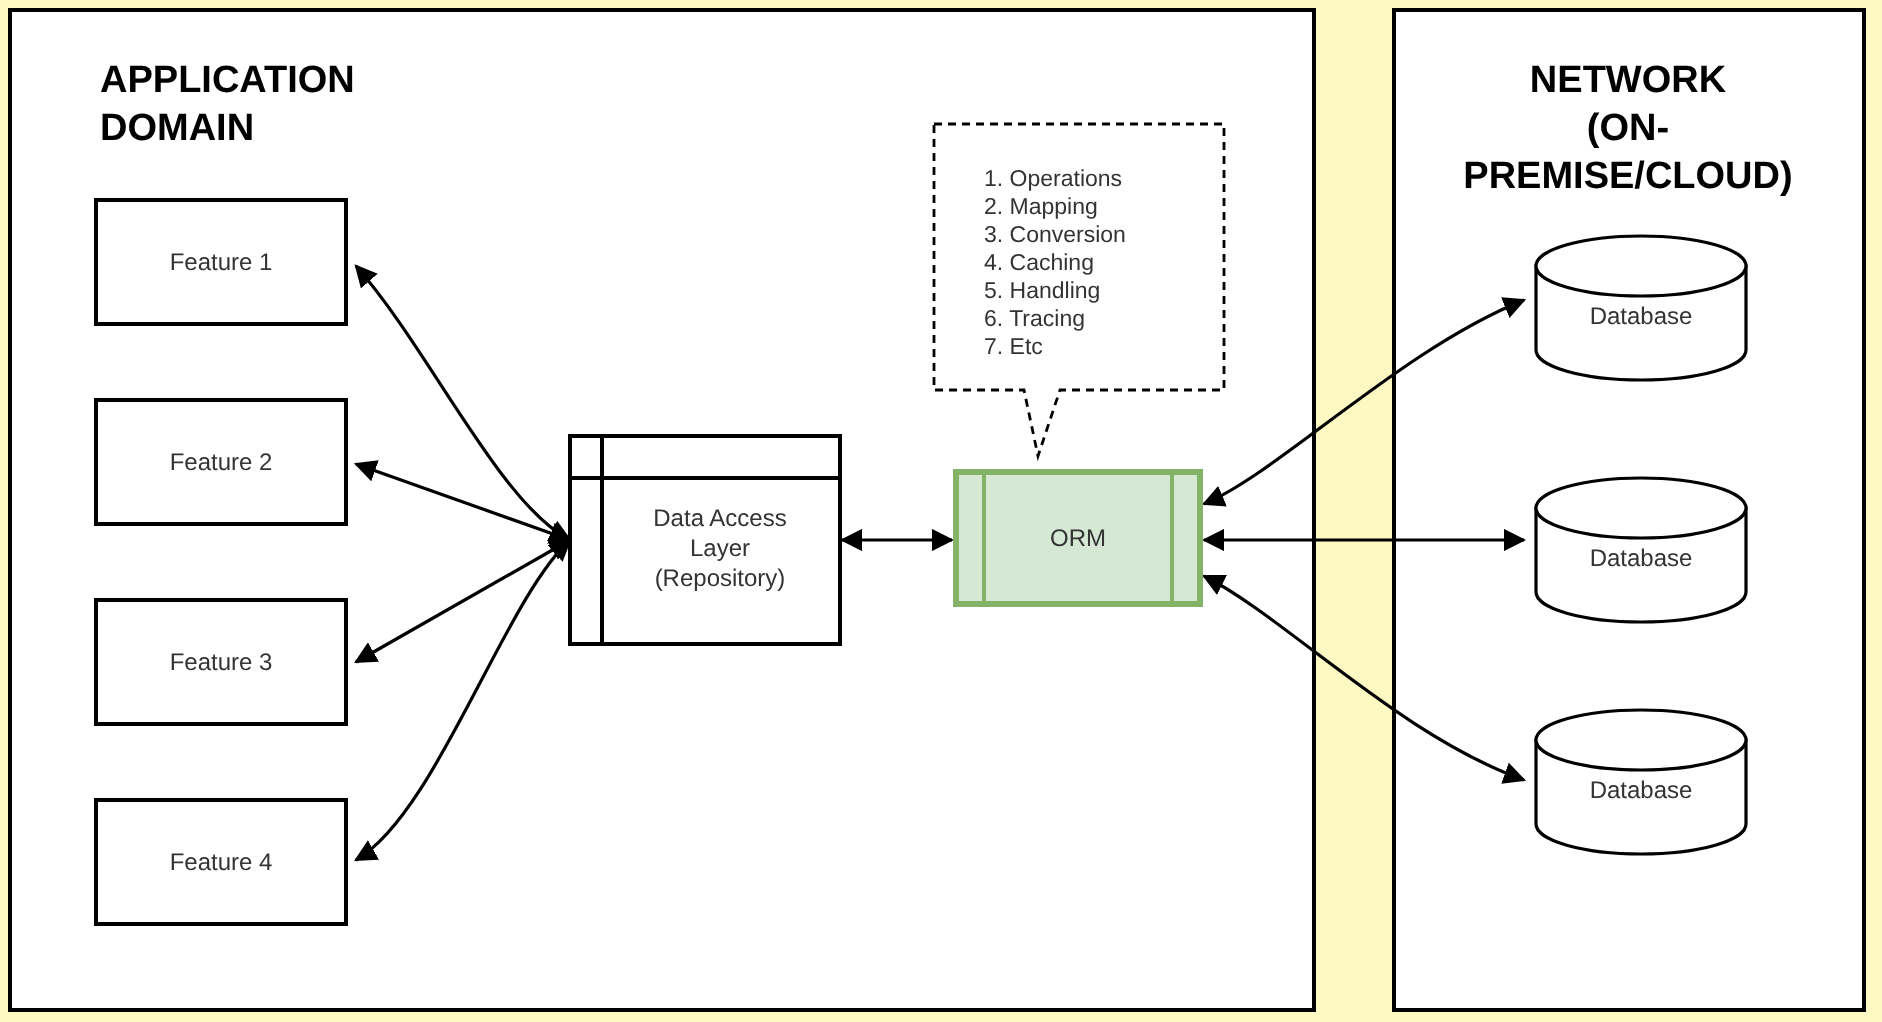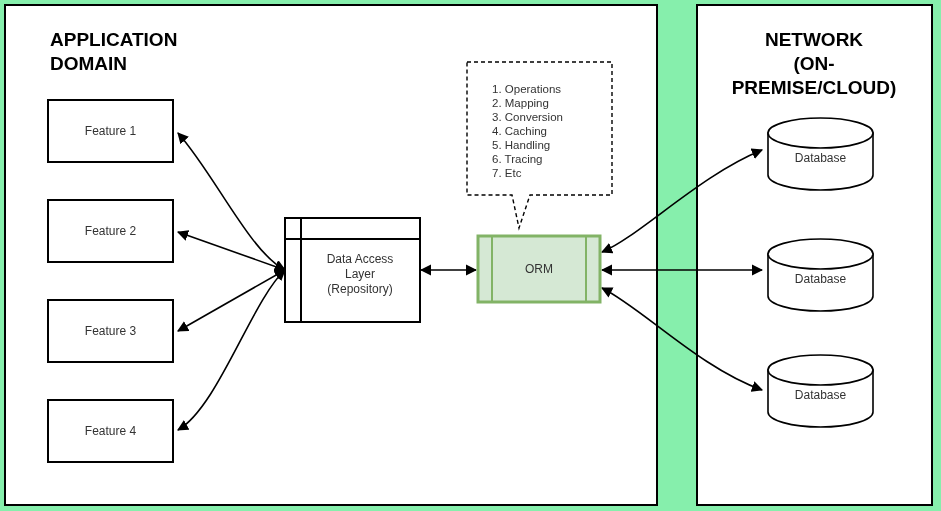--- a/index.html
+++ b/index.html
@@ -7,21 +7,21 @@
     padding: 0;
     background: #ffffff;
   }
   body {
     font-family: "Liberation Sans", sans-serif;
   }
   #diagram-root {
     position: relative;
     width: 941px;
     height: 511px;
-    background: #86efac;
+    background: #fef9c3;
     overflow: hidden;
   }
   svg.canvas {
     position: absolute;
     left: 0;
     top: 0;
     width: 941px;
     height: 511px;
   }
   .panel-rect {

